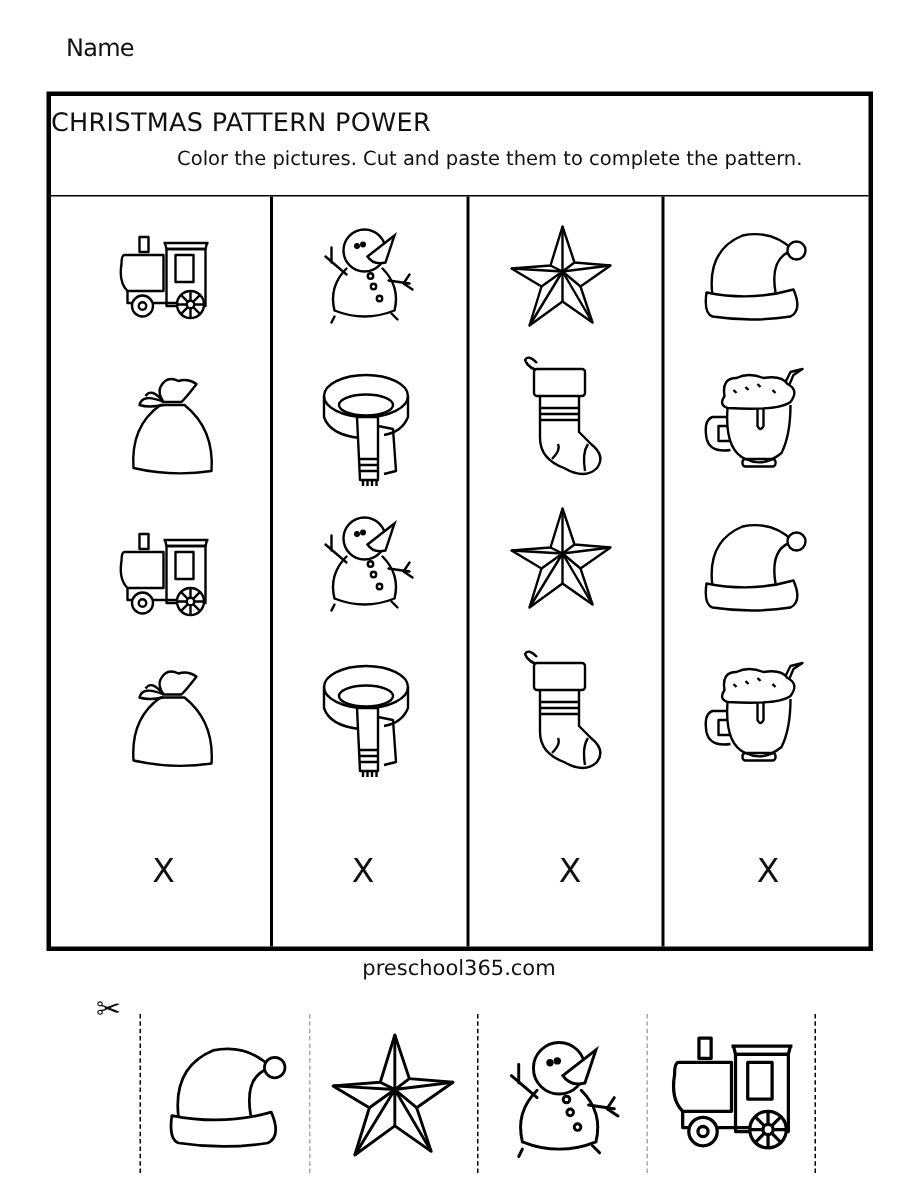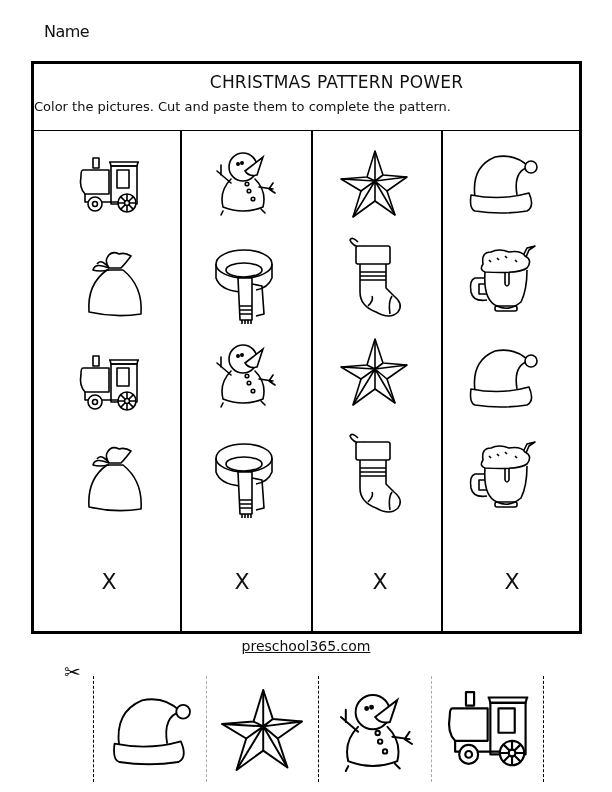--- a/index.html
+++ b/index.html
@@ -2,27 +2,27 @@
 <html><head>
 <meta charset="utf-8">
 <style>
   html, body { margin:0; padding:0; background:#ffffff; }
   body { width:612px; height:792px; position:relative; overflow:hidden;
          font-family:"DejaVu Sans", sans-serif; color:#111; }
   .abs { position:absolute; }
   .name-label { left:44px; top:22px; font-size:16px; letter-spacing:-0.5px; }
   .frame { left:31px; top:61px; width:545px; height:567px; border:3px solid #000; }
   .header { position:absolute; left:0; top:0; width:545px; height:66px; border-bottom:1.5px solid #000; }
-  .title { position:absolute; left:0; width:100%; top:8px; text-align:center; font-size:17px; letter-spacing:0.2px;padding-left:30px; }
-  .subtitle { position:absolute; left:0; width:100%; top:35px; text-align:left; font-size:13px; }
+  .title { position:absolute; left:0; width:100%; top:8px; text-align:left; font-size:17px; letter-spacing:0.2px; }
+  .subtitle { position:absolute; left:0; width:100%; top:35px; text-align:center; font-size:13px;padding-left:20px; }
   .col-div { position:absolute; top:67px; bottom:0; width:0; border-left:2px solid #000; }
   .cell { position:absolute; display:flex; align-items:center; justify-content:center; }
   .cell svg { overflow:visible; }
   .xmark { position:absolute; font-size:22px; width:40px; text-align:center; }
-  .footer { left:0; width:612px; top:638px; text-align:center; font-size:14px;text-decoration:underline; }
+  .footer { left:0; width:612px; top:638px; text-align:center; font-size:14px; }
   .dash { position:absolute; top:676px; height:106px; width:0; border-left:1.5px dashed #000; }
   .dash.light { border-left-color:#aaa; }
   .scissors { left:64px; top:662px; font-size:20px; line-height:20px; }
 </style>
 </head>
 <body>
 
 <svg width="0" height="0" style="position:absolute">
   <defs>
     <g id="train" fill="none" stroke="#000" stroke-width="1.6" stroke-linejoin="round">

